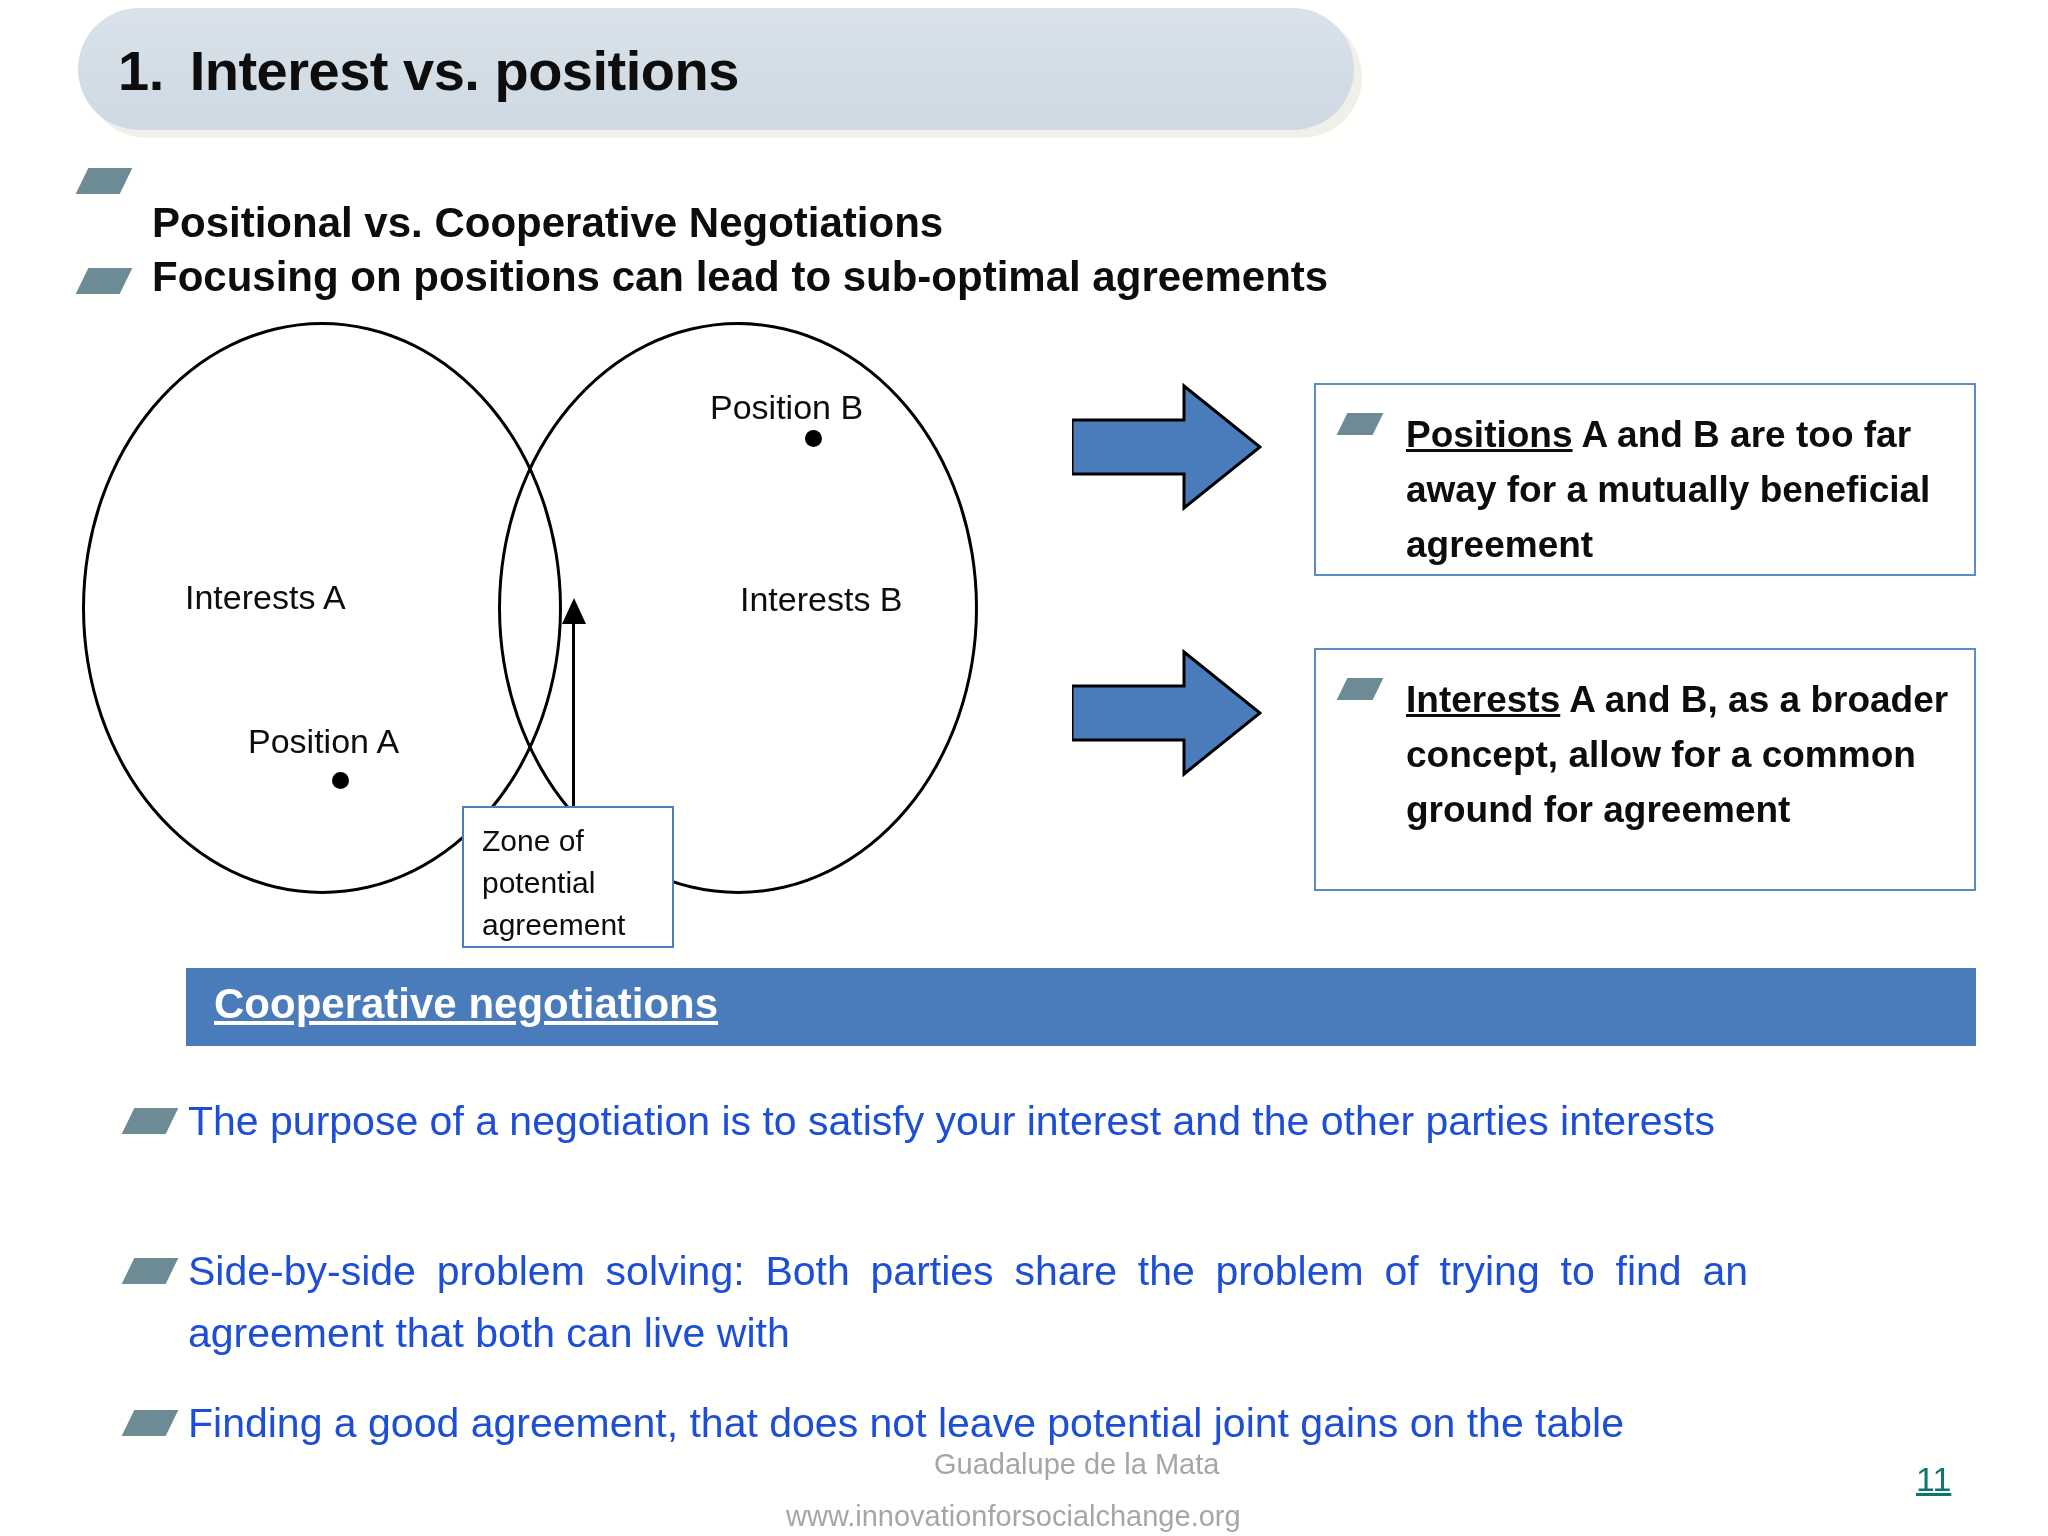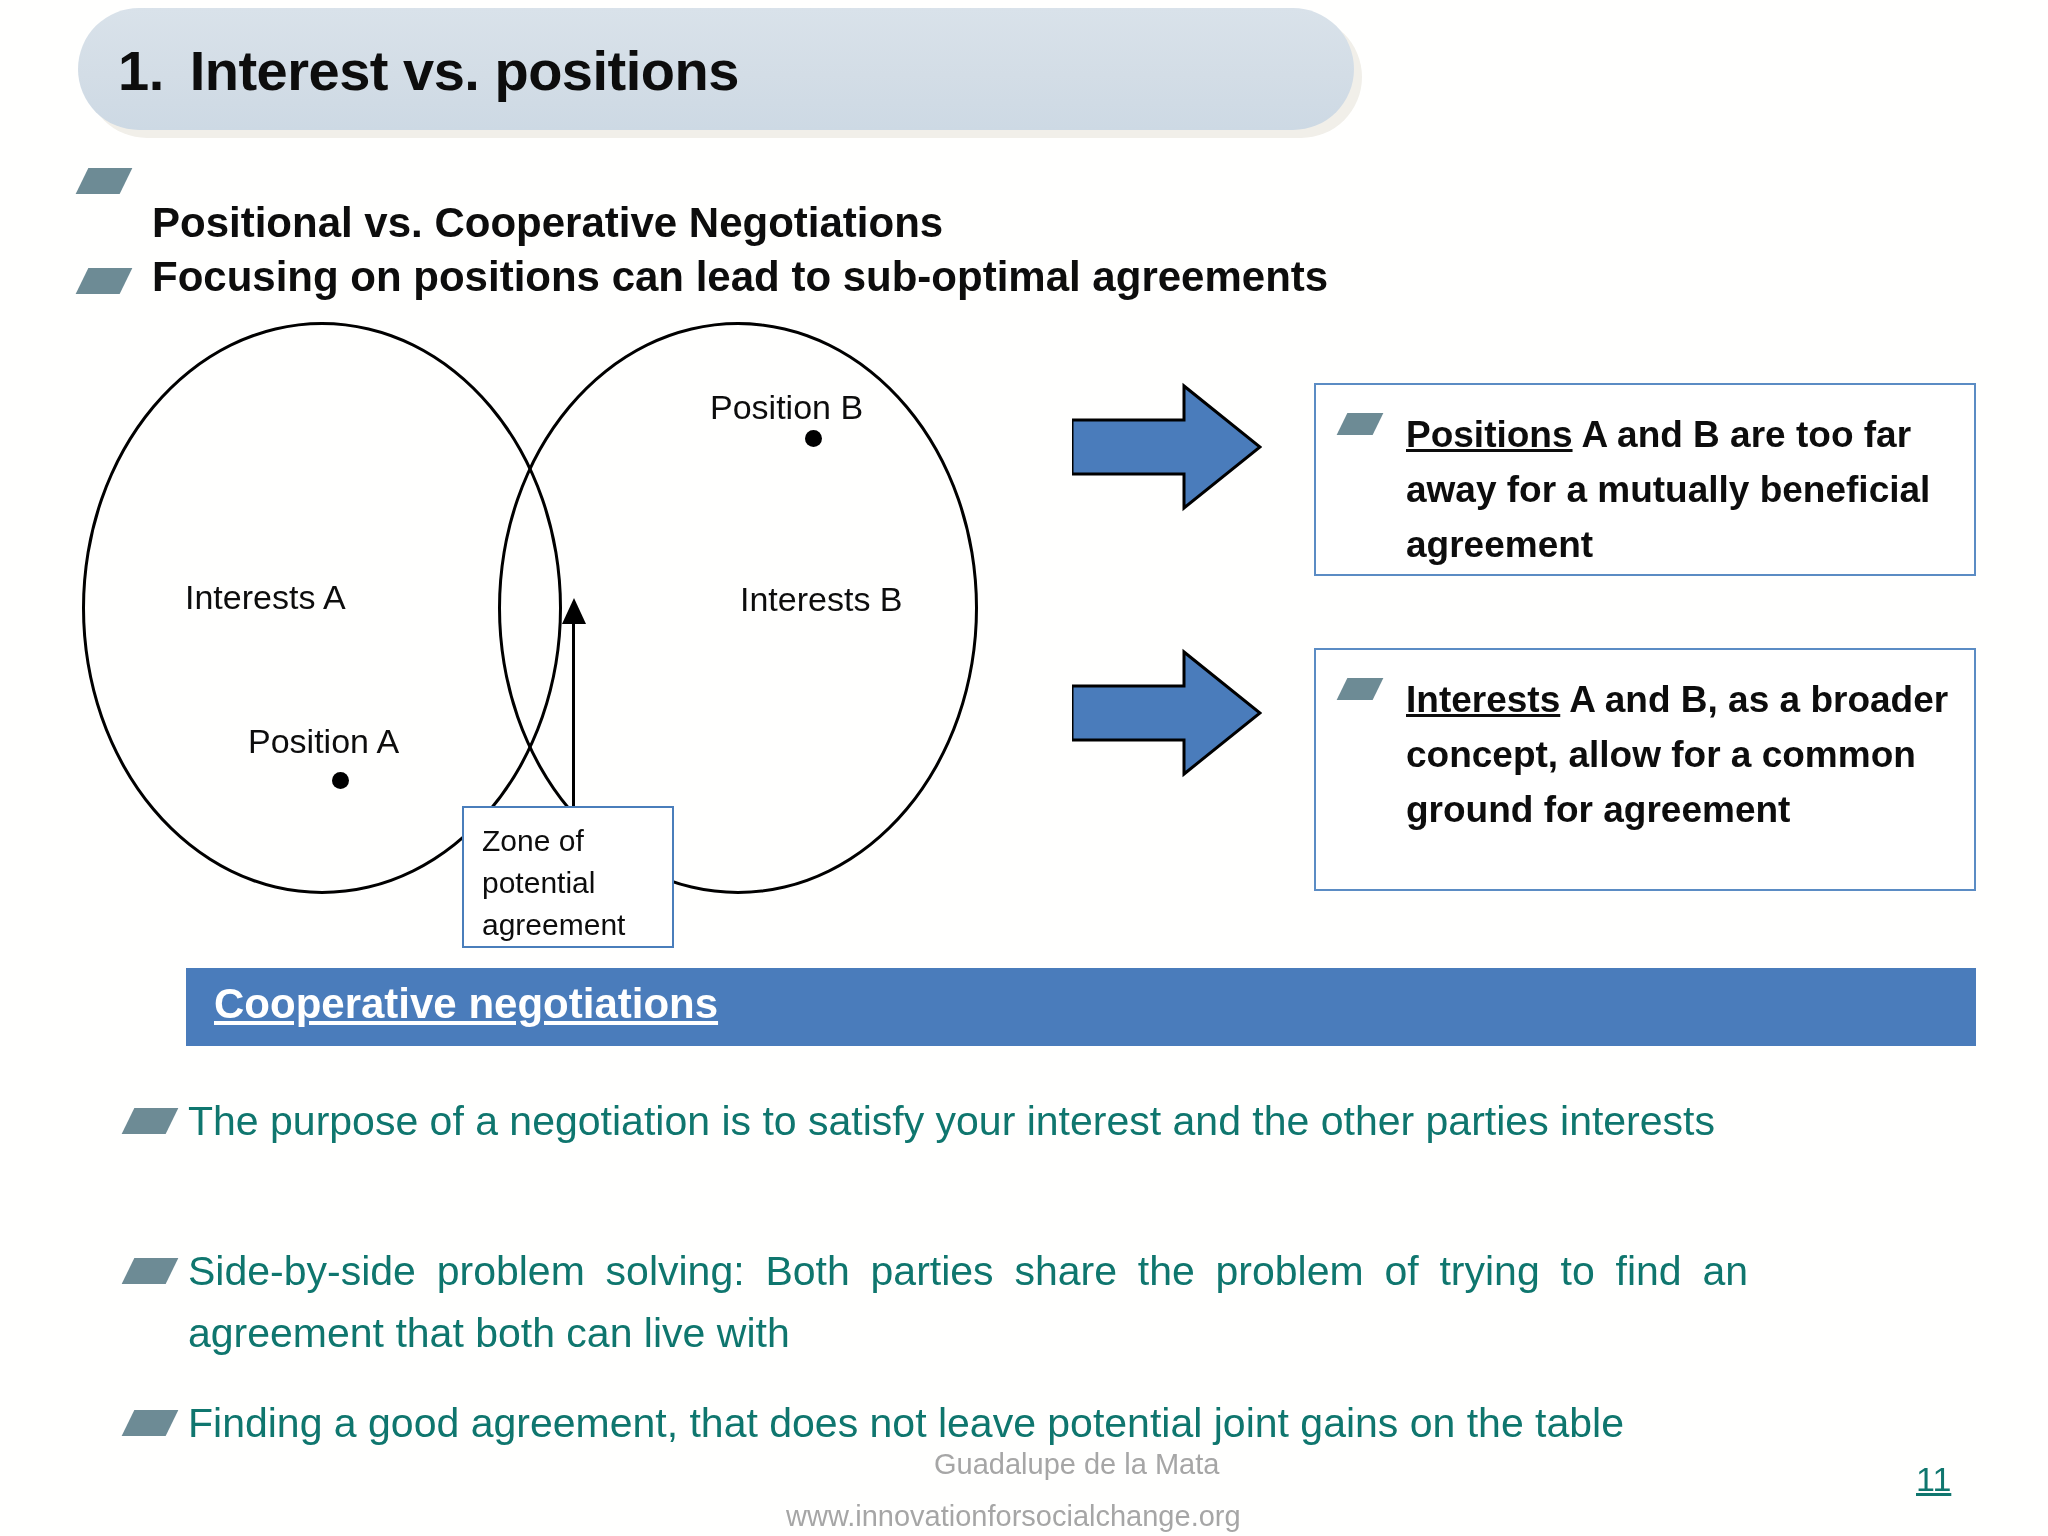--- a/index.html
+++ b/index.html
@@ -157,21 +157,21 @@
     color: #ffffff;
     text-decoration: underline;
     white-space: nowrap;
   }
 
   
   .bbullet {
     position: absolute;
     font-size: 41px;
     line-height: 62px;
-    color: #0f766e;
+    color: #1d4ed8;
     text-align: justify;
     text-justify: inter-word;
   }
   .bbullet > span { display: block; }
 
   
   .footer {
     position: absolute;
     font-size: 29px;
     color: #a6a6a6;

